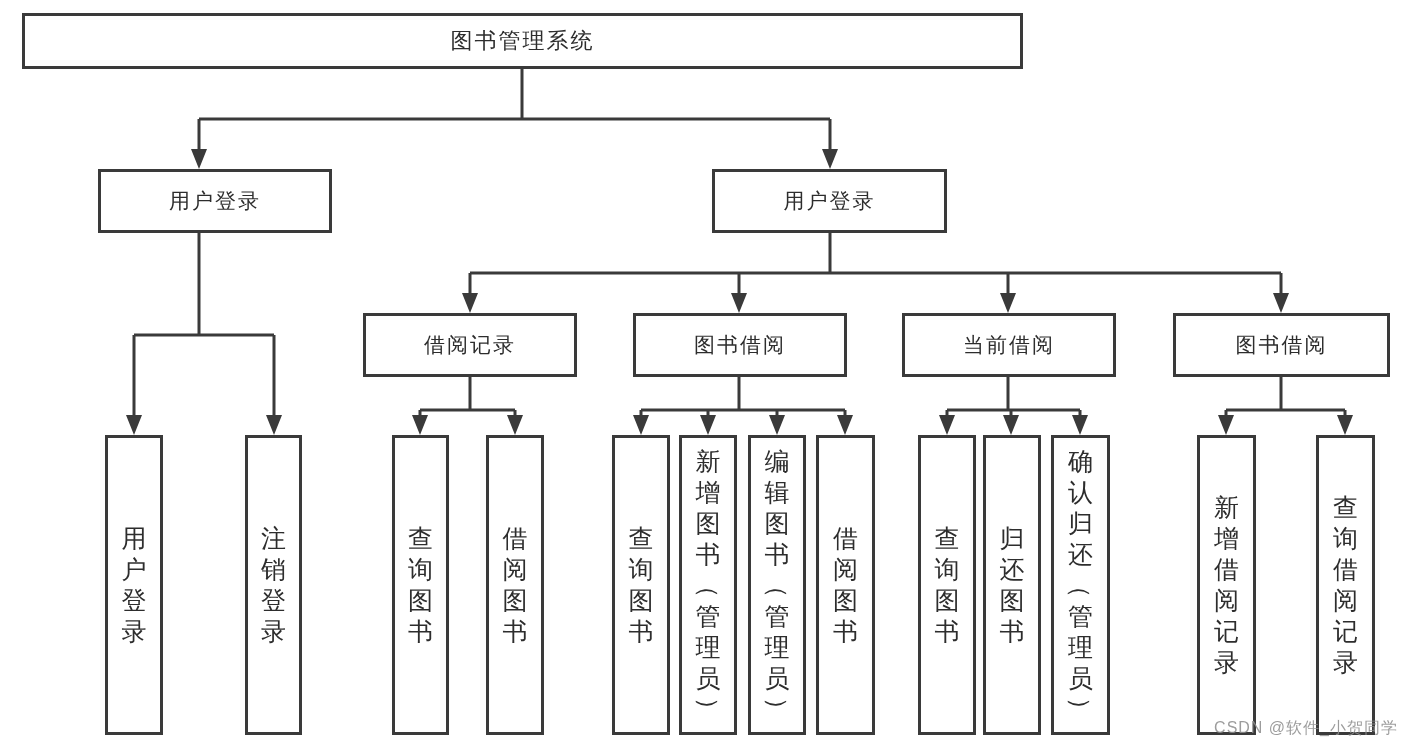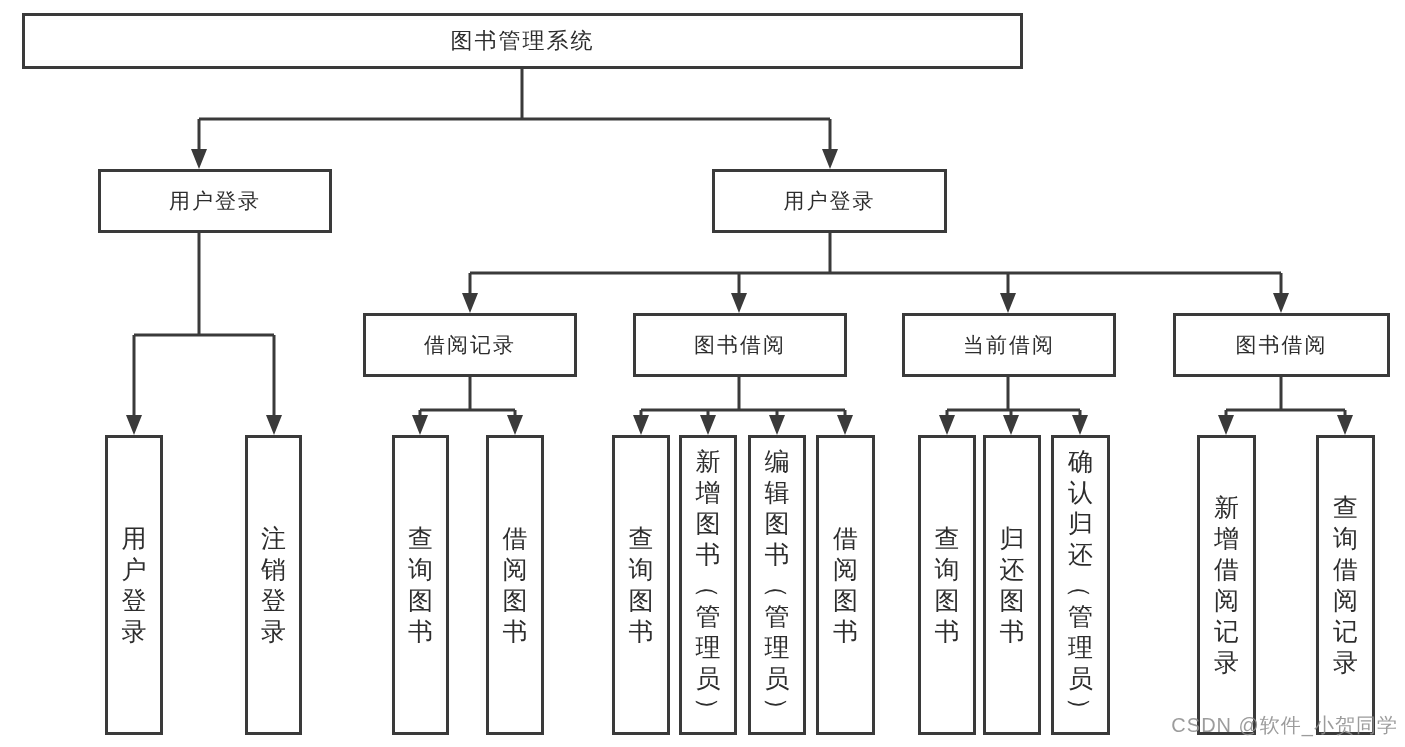--- a/index.html
+++ b/index.html
@@ -16,21 +16,21 @@
     font-size:21px;color:#2d2d2d;letter-spacing:2px;white-space:nowrap;
   }
   .title-box .h-label{font-size:22px;}
   .v-label{
     display:flex;flex-direction:column;align-items:center;justify-content:center;
     font-size:25px;color:#2d2d2d;width:100%;height:100%;
   }
   .v-label span{display:block;line-height:31px;height:31px;}
   .v-label span.rot{transform:rotate(90deg);}
   .watermark{
-    position:absolute;right:7px;bottom:8px;font-size:20px;letter-spacing:1px;
+    position:absolute;right:7px;bottom:8px;font-size:16px;letter-spacing:1px;
     color:#8f8f8f;opacity:0.88;white-space:nowrap;z-index:5;
   }
 </style>
 </head>
 <body>
 
 <div class="stage">
 
   <svg class="wires" width="1405" height="747" viewBox="0 0 1405 747">
     <g stroke="#3a3a3a" stroke-width="3" fill="none">

